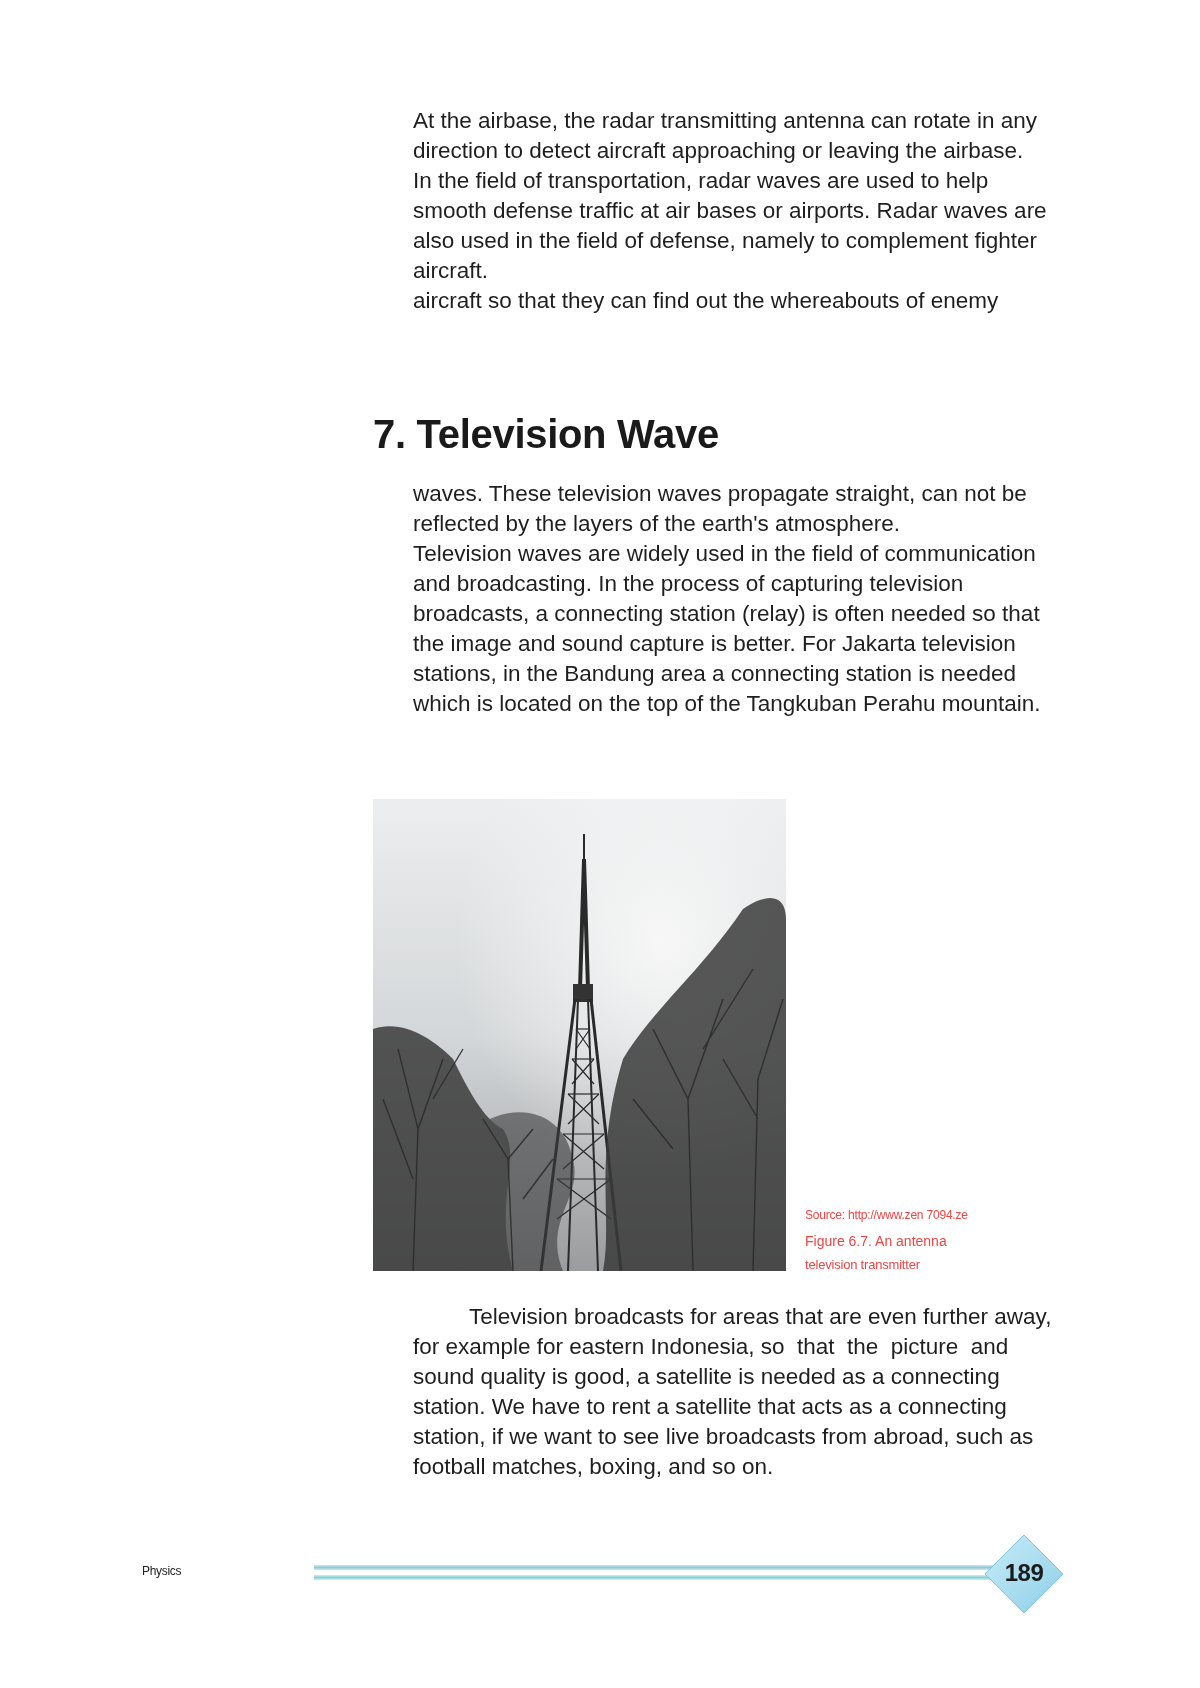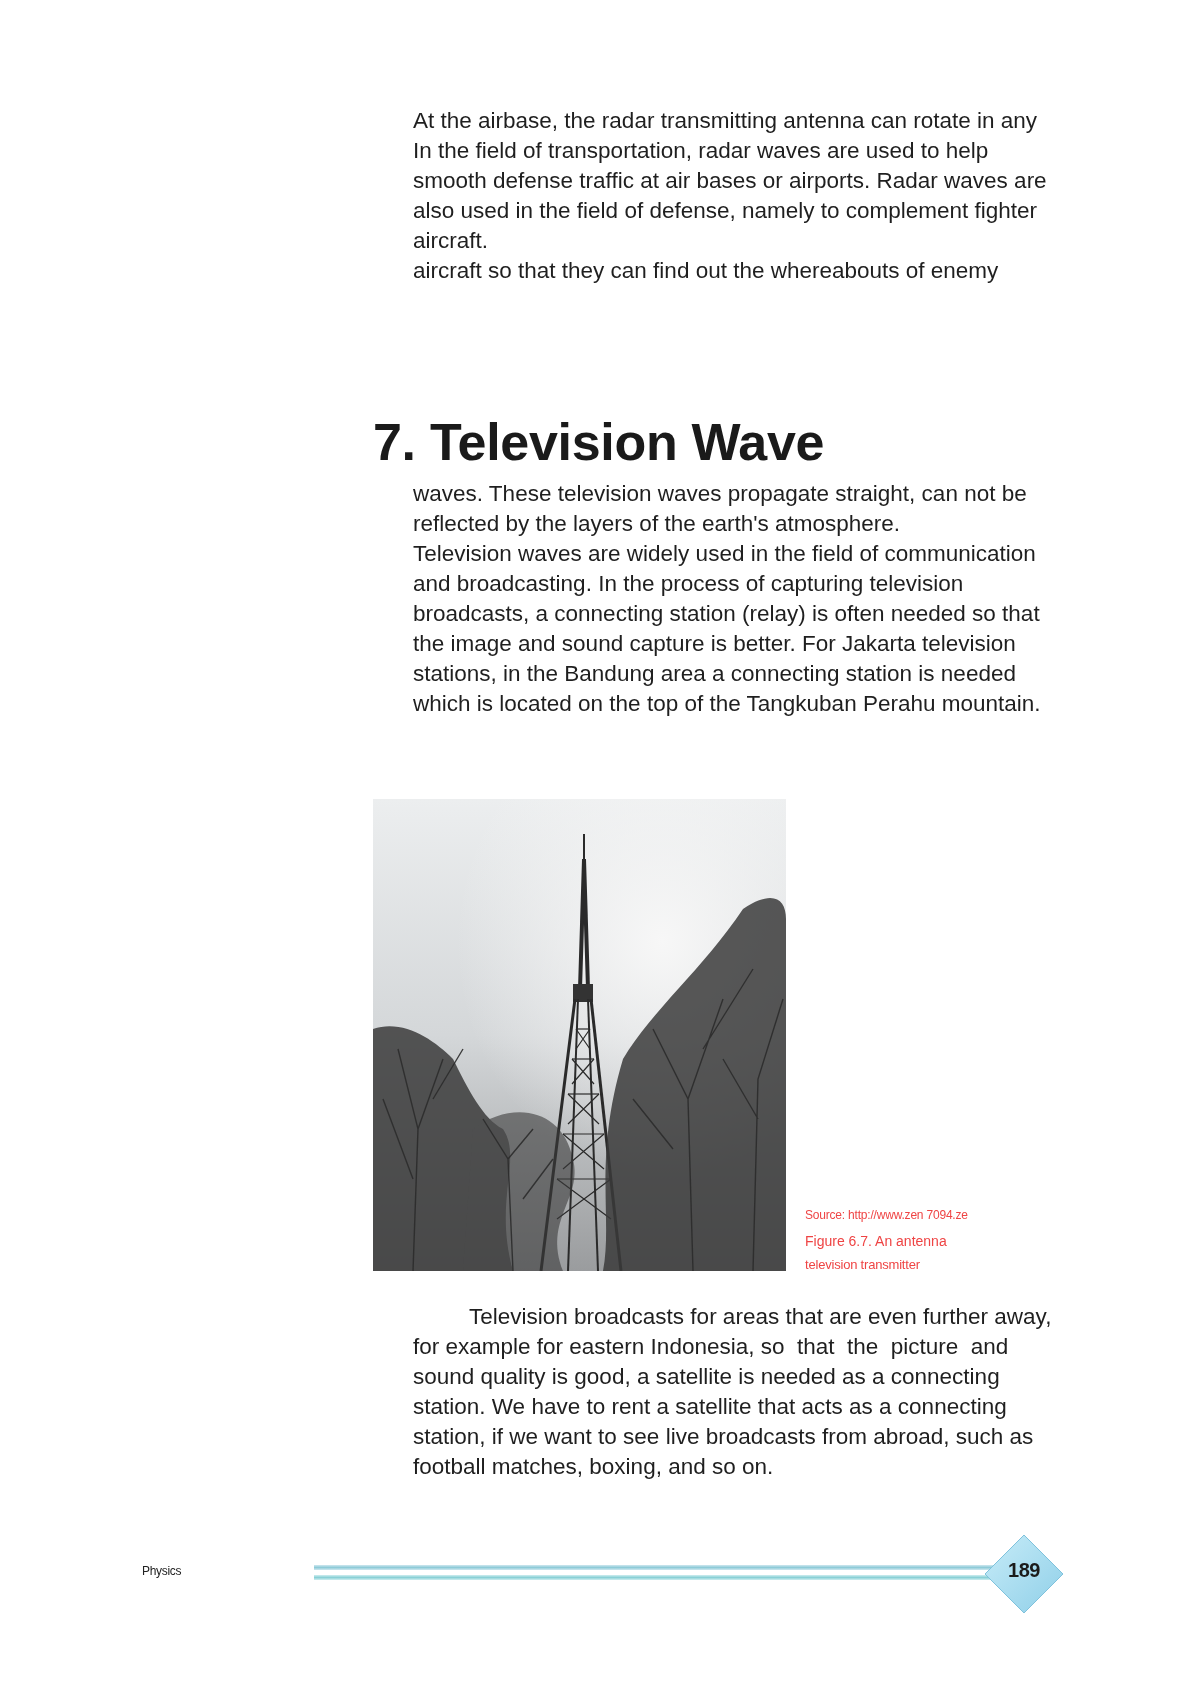--- a/index.html
+++ b/index.html
@@ -3,44 +3,45 @@
 <meta charset="utf-8">
 <style>
   html, body { margin: 0; padding: 0; background: #ffffff; }
   body { width: 1200px; height: 1688px; position: relative; overflow: hidden;
          font-family: "Liberation Sans", sans-serif; color: #1f1f1f; }
   .col { position: absolute; left: 374px; width: 700px; }
   .para { font-size: 22.5px; line-height: 30px; margin: 0; }
   .para .line { display: block; white-space: nowrap; margin-left: 39px; }
   .indent { padding-left: 56px; }
   #p1 { top: 106px; }
-  #heading { position: absolute; left: 373px; top: 412px; font-size: 52px;
+  #heading { position: absolute; left: 373px; top: 412px; font-size: 40px;
              font-weight: bold; margin: 0; letter-spacing: -0.3px; color: #1a1a1a; }
   #p2 { top: 479px; }
   #photo { position: absolute; left: 373px; top: 799px; width: 413px; height: 472px;
            overflow: hidden; background: #c9cbcd; }
   #caption { position: absolute; left: 805px; top: 1202px; width: 240px; font-size: 13px; color: #ef4444; }
   #caption .src { font-size: 12px; letter-spacing: -0.2px; display:block; line-height: 26px; }
   #caption .fig { display:block; line-height: 26px; font-size: 14px; }
   #caption .fig2 { display:block; line-height: 22px; font-size: 13px; letter-spacing: -0.2px;}
   #p3 { top: 1302px; }
   #footer-label { position: absolute; left: 142px; top: 1564px; font-size: 12px; color: #222; letter-spacing: -0.3px; }
   #footer-bar { position: absolute; left: 314px; top: 1562px; width: 700px; height: 22px; }
   #footer-bar .b1 { position:absolute; left:0; top:3px; width:100%; height:5px; background: linear-gradient(#cfe8f0,#8ecbd8,#cfe8f0); }
   #footer-bar .b2 { position:absolute; left:0; top:13px; width:100%; height:5px; background: linear-gradient(#cfeef0,#89d0d6,#cfeef0); }
   #page-badge { position: absolute; left: 984px; top: 1534px; width: 80px; height: 80px; }
   #page-badge svg { position:absolute; left:0; top:0; }
   #page-num { position:absolute; left:0; top:25px; width:100%; text-align:center;
-              font-size: 20px; font-weight: bold; color:#1b1b1b; letter-spacing:-0.5px; }
+              font-size: 24px; font-weight: bold; color:#1b1b1b; letter-spacing:-0.5px; }
 </style>
 </head>
 <body>
 
 <div class="col para" id="p1">
   <span class="line">At the airbase, the radar transmitting antenna can rotate in any</span>
+  <span class="line">direction to detect aircraft approaching or leaving the airbase.</span>
   <span class="line">In the field of transportation, radar waves are used to help</span>
   <span class="line">smooth defense traffic at air bases or airports. Radar waves are</span>
   <span class="line">also used in the field of defense, namely to complement fighter</span>
   <span class="line">aircraft.</span>
   <span class="line">aircraft so that they can find out the whereabouts of enemy</span>
 </div>
 
 <h2 id="heading">7. Television Wave</h2>
 
 <div class="col para" id="p2">

